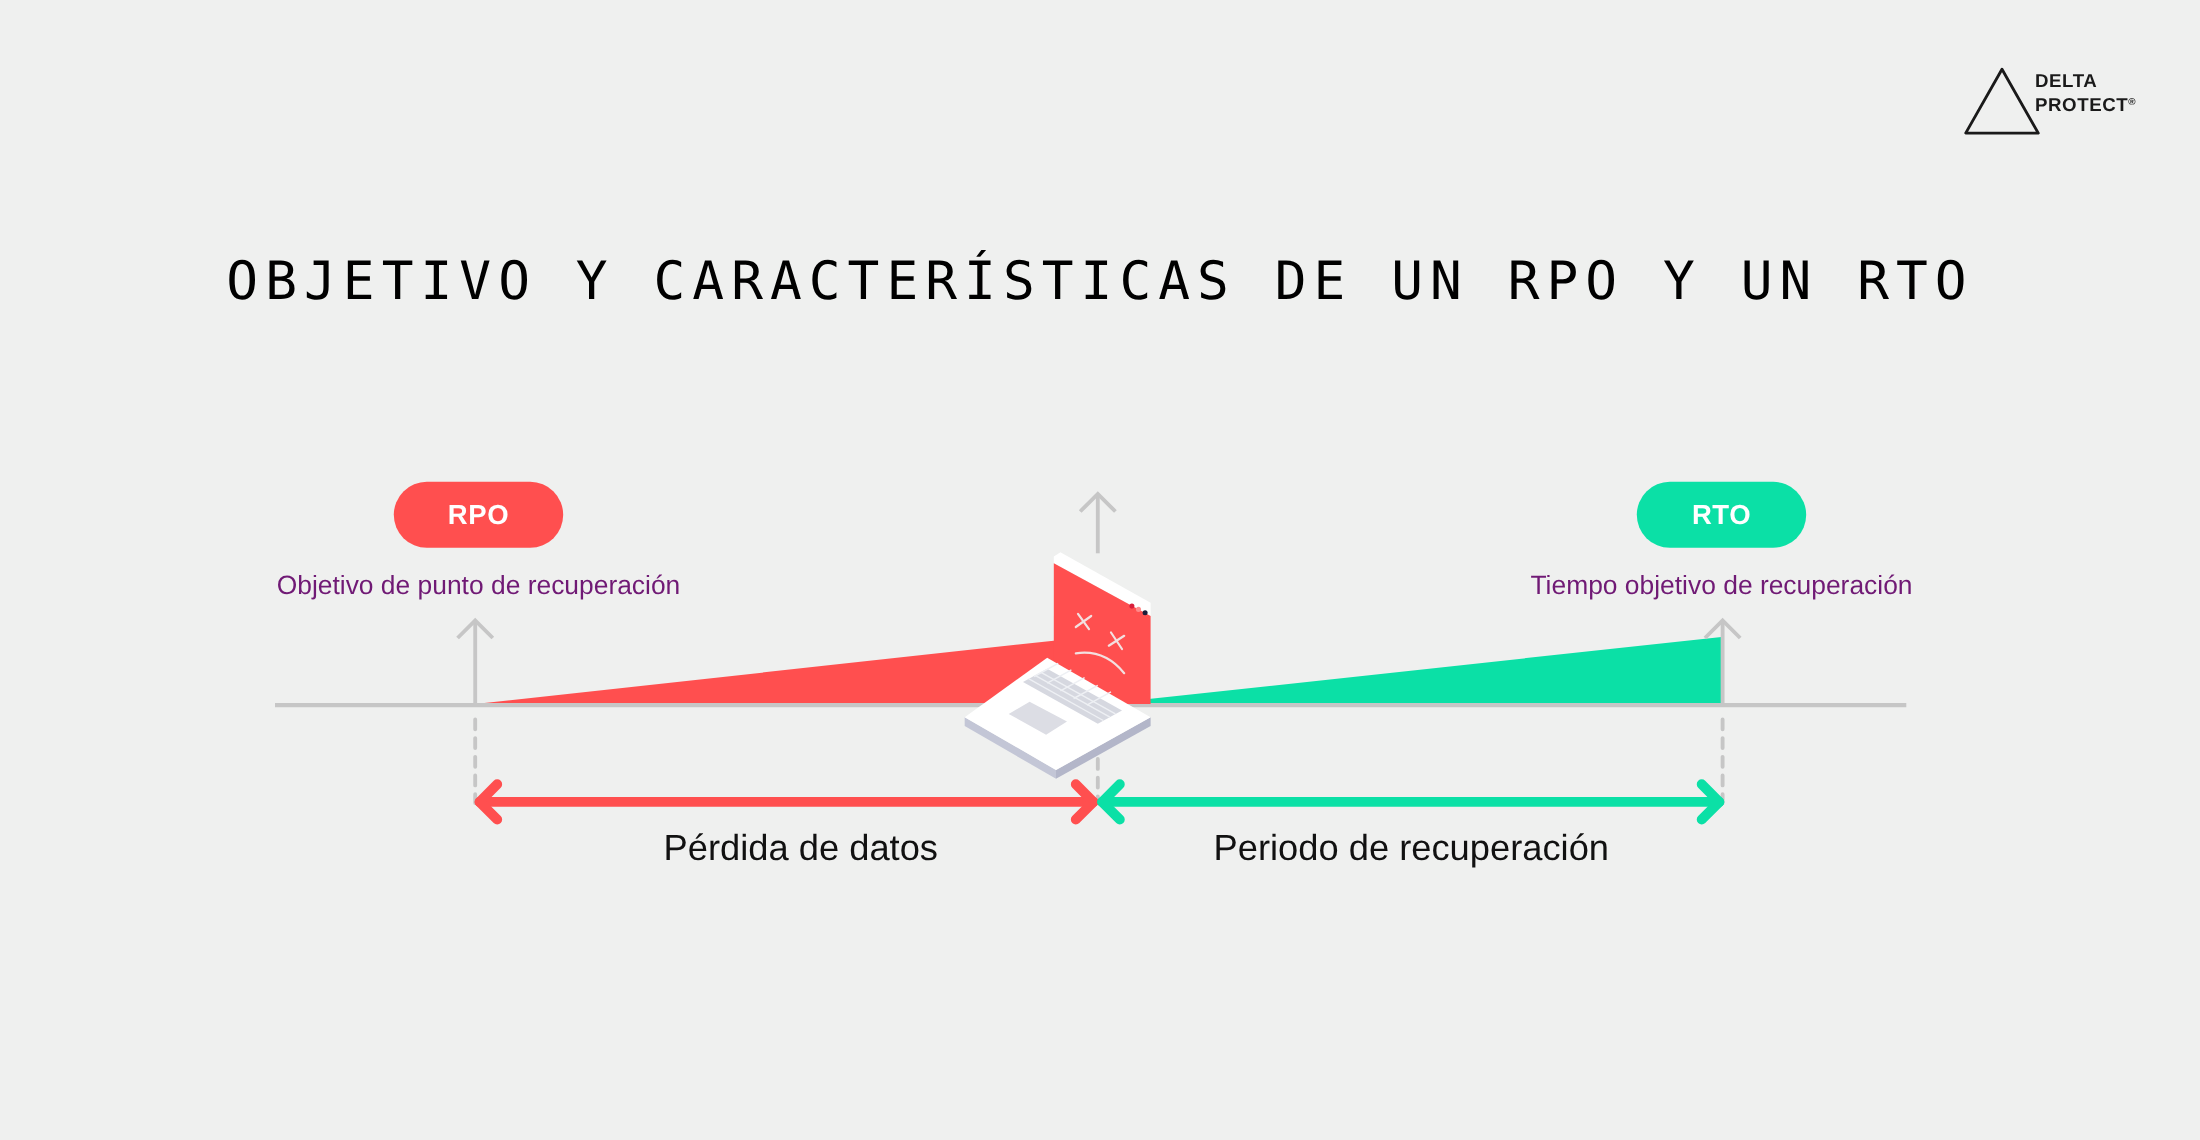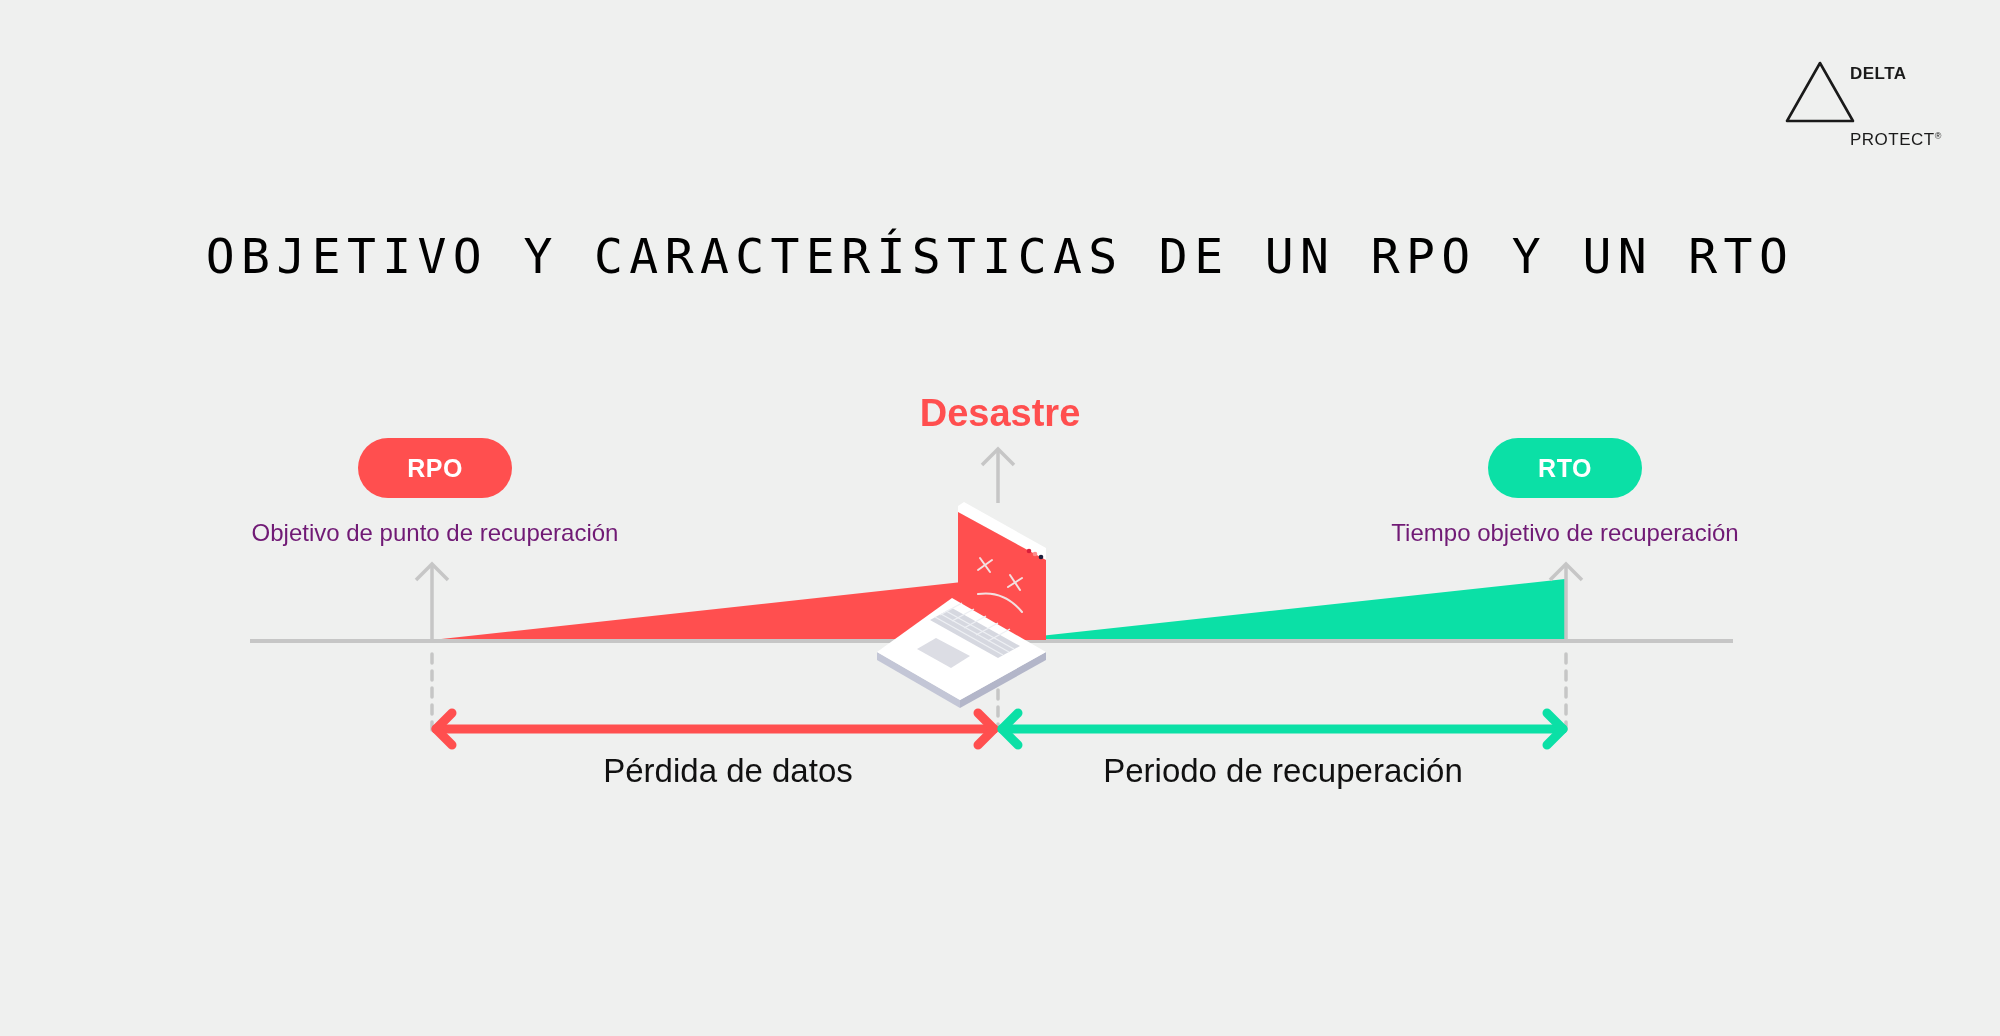--- a/index.html
+++ b/index.html
@@ -25,21 +25,21 @@
     }
     .logo svg { position: absolute; left: 0; top: 0; }
     .logo-text-1, .logo-text-2 {
       position: absolute;
       left: 66px;
       font-family: "Liberation Sans", sans-serif;
       color: #1a1a1a;
       letter-spacing: 0.5px;
     }
     .logo-text-1 { top: 6px; font-size: 17px; font-weight: bold; }
-    .logo-text-2 { top: 28px; font-size: 17px; font-weight: normal; margin-top: 44px; }
+    .logo-text-2 { top: 28px; font-size: 17px; font-weight: bold; }
     .logo-text-2 sup { font-size: 9px; vertical-align: top; position: relative; top: 1px; }
 
     .title {
       position: absolute;
       left: 0;
       top: 228px;
       width: 2000px;
       text-align: center;
       font-family: "DejaVu Sans Mono", monospace;
       font-size: 48px;
@@ -193,21 +193,20 @@
         <line x1="946" y1="611" x2="1014" y2="649"></line>
         <line x1="940" y1="615" x2="962" y2="603"></line>
         <line x1="952" y1="621" x2="974" y2="609"></line>
         <line x1="964" y1="628" x2="986" y2="616"></line>
         <line x1="976" y1="635" x2="998" y2="623"></line>
         <line x1="988" y1="641" x2="1010" y2="629"></line>
       </g>
     </g>
   </svg>
 
-  <div class="disaster">Desastre</div>
 
   <div class="pill pill-rpo">RPO</div>
   <div class="subtitle subtitle-rpo">Objetivo de punto de recuperación</div>
 
   <div class="pill pill-rto">RTO</div>
   <div class="subtitle subtitle-rto">Tiempo objetivo de recuperación</div>
 
   <div class="period-label period-loss">Pérdida de datos</div>
   <div class="period-label period-recovery">Periodo de recuperación</div>
 

